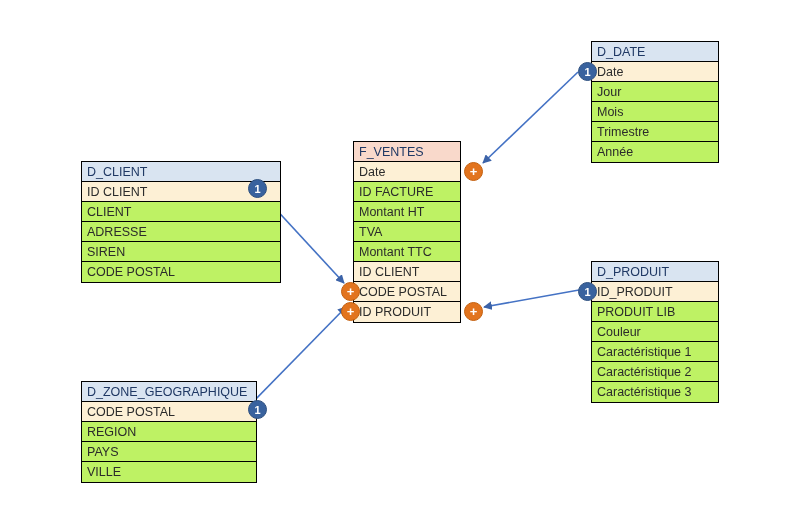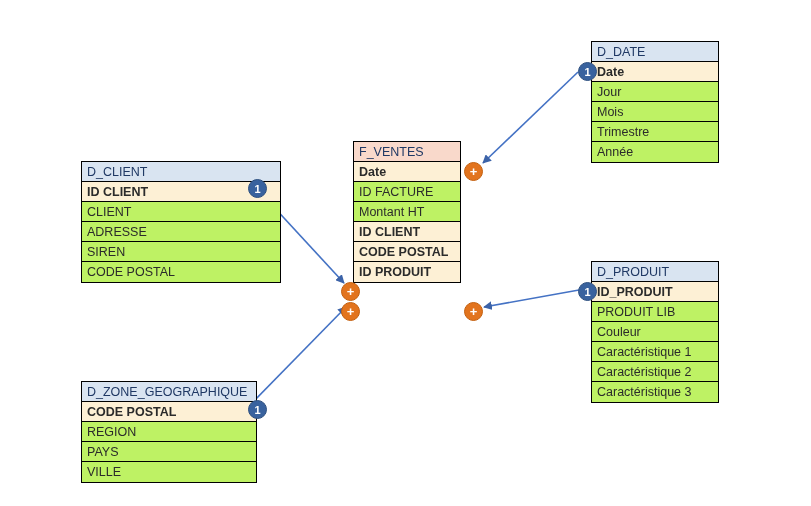--- a/index.html
+++ b/index.html
@@ -63,21 +63,21 @@
     padding: 0 5px;
     font-size: 12.5px;
     color: #2b2b2b;
     border-bottom: 1px solid #000000;
     box-sizing: border-box;
     background: #bef264;
     white-space: nowrap;
     overflow: hidden;
   }
   .row:last-child { border-bottom: none; }
-  .row.key { background: #FDF0D5; font-weight: bold; }
+  .row.key { background: #FDF0D5; }
 
   
   .badge {
     position: absolute;
     z-index: 3;
     width: 19px;
     height: 19px;
     border-radius: 50%;
     text-align: center;
     font-size: 11px;
@@ -130,20 +130,22 @@
         <div class="row key">CODE POSTAL</div>
         <div class="row">REGION</div>
         <div class="row">PAYS</div>
         <div class="row">VILLE</div>
       </div>
       <div class="table fact" style="left: 353px; top: 141px; width: 108px;">
         <div class="table-header">F_VENTES</div>
         <div class="row key">Date</div>
         <div class="row">ID FACTURE</div>
         <div class="row">Montant HT</div>
+        <div class="row">TVA</div>
+        <div class="row">Montant TTC</div>
         <div class="row key">ID CLIENT</div>
         <div class="row key">CODE POSTAL</div>
         <div class="row key">ID PRODUIT</div>
       </div>
       <div class="table dim" style="left: 591px; top: 41px; width: 128px;">
         <div class="table-header">D_DATE</div>
         <div class="row key">Date</div>
         <div class="row">Jour</div>
         <div class="row">Mois</div>
         <div class="row">Trimestre</div>

